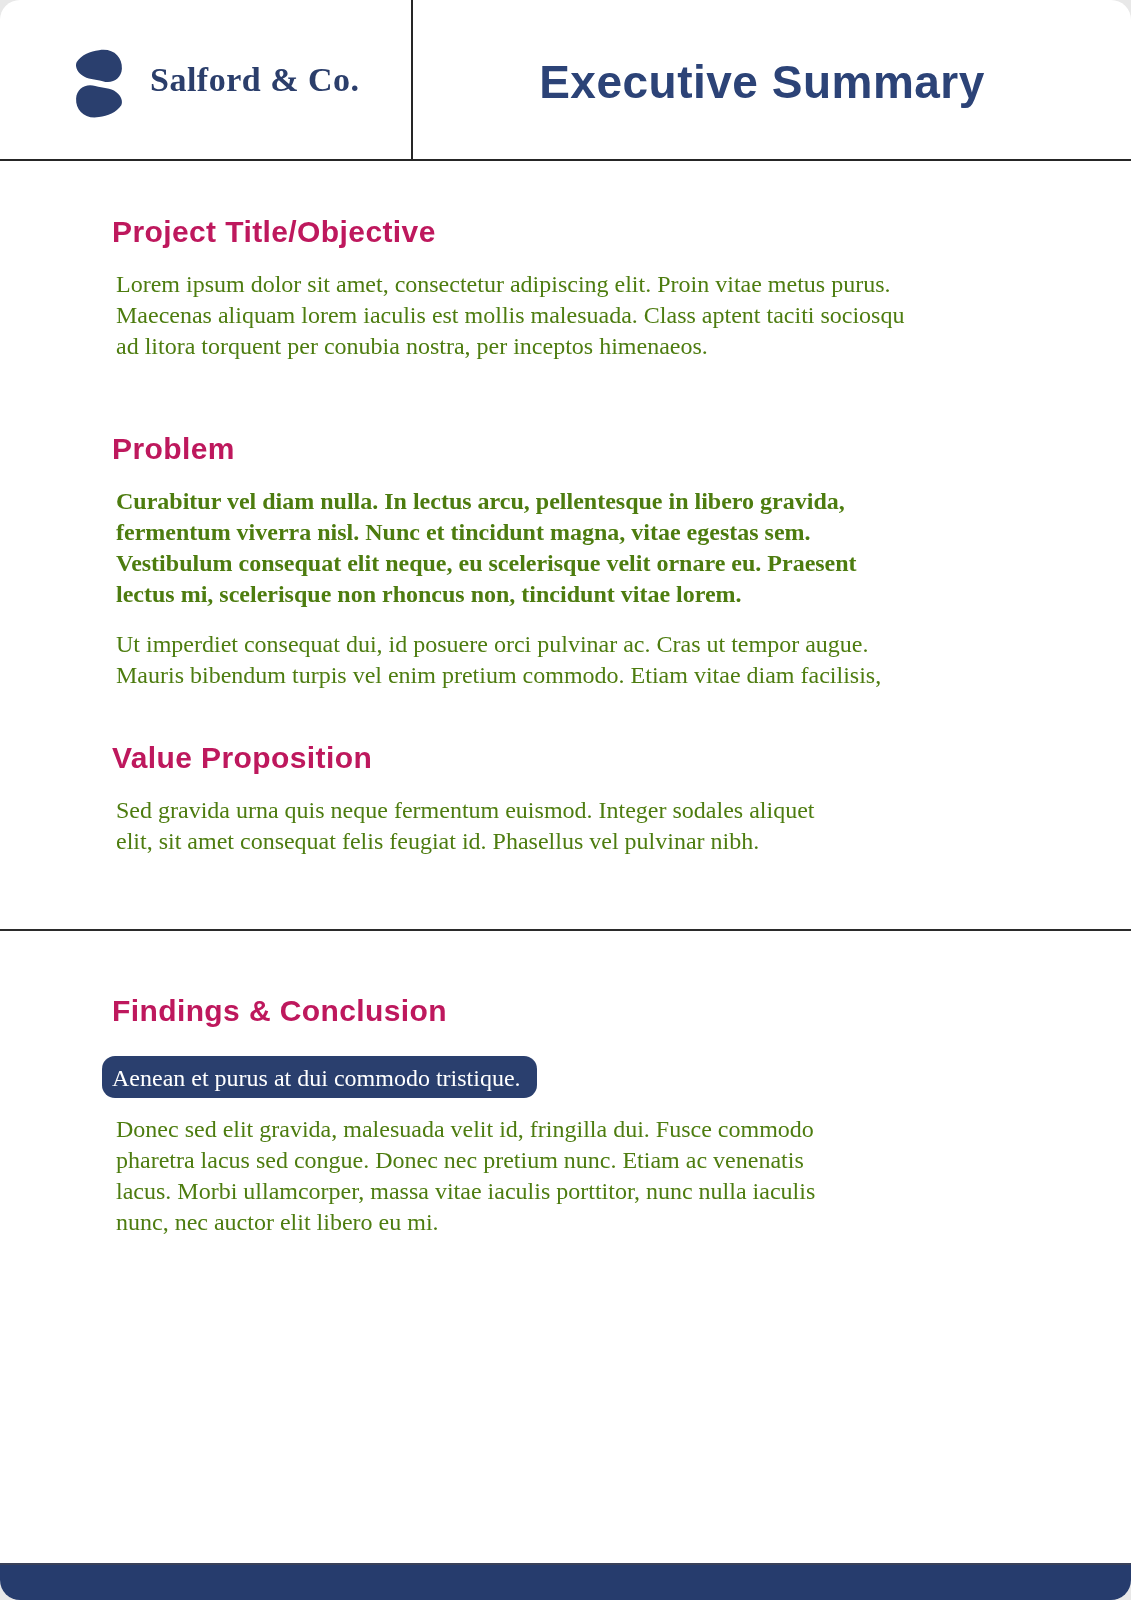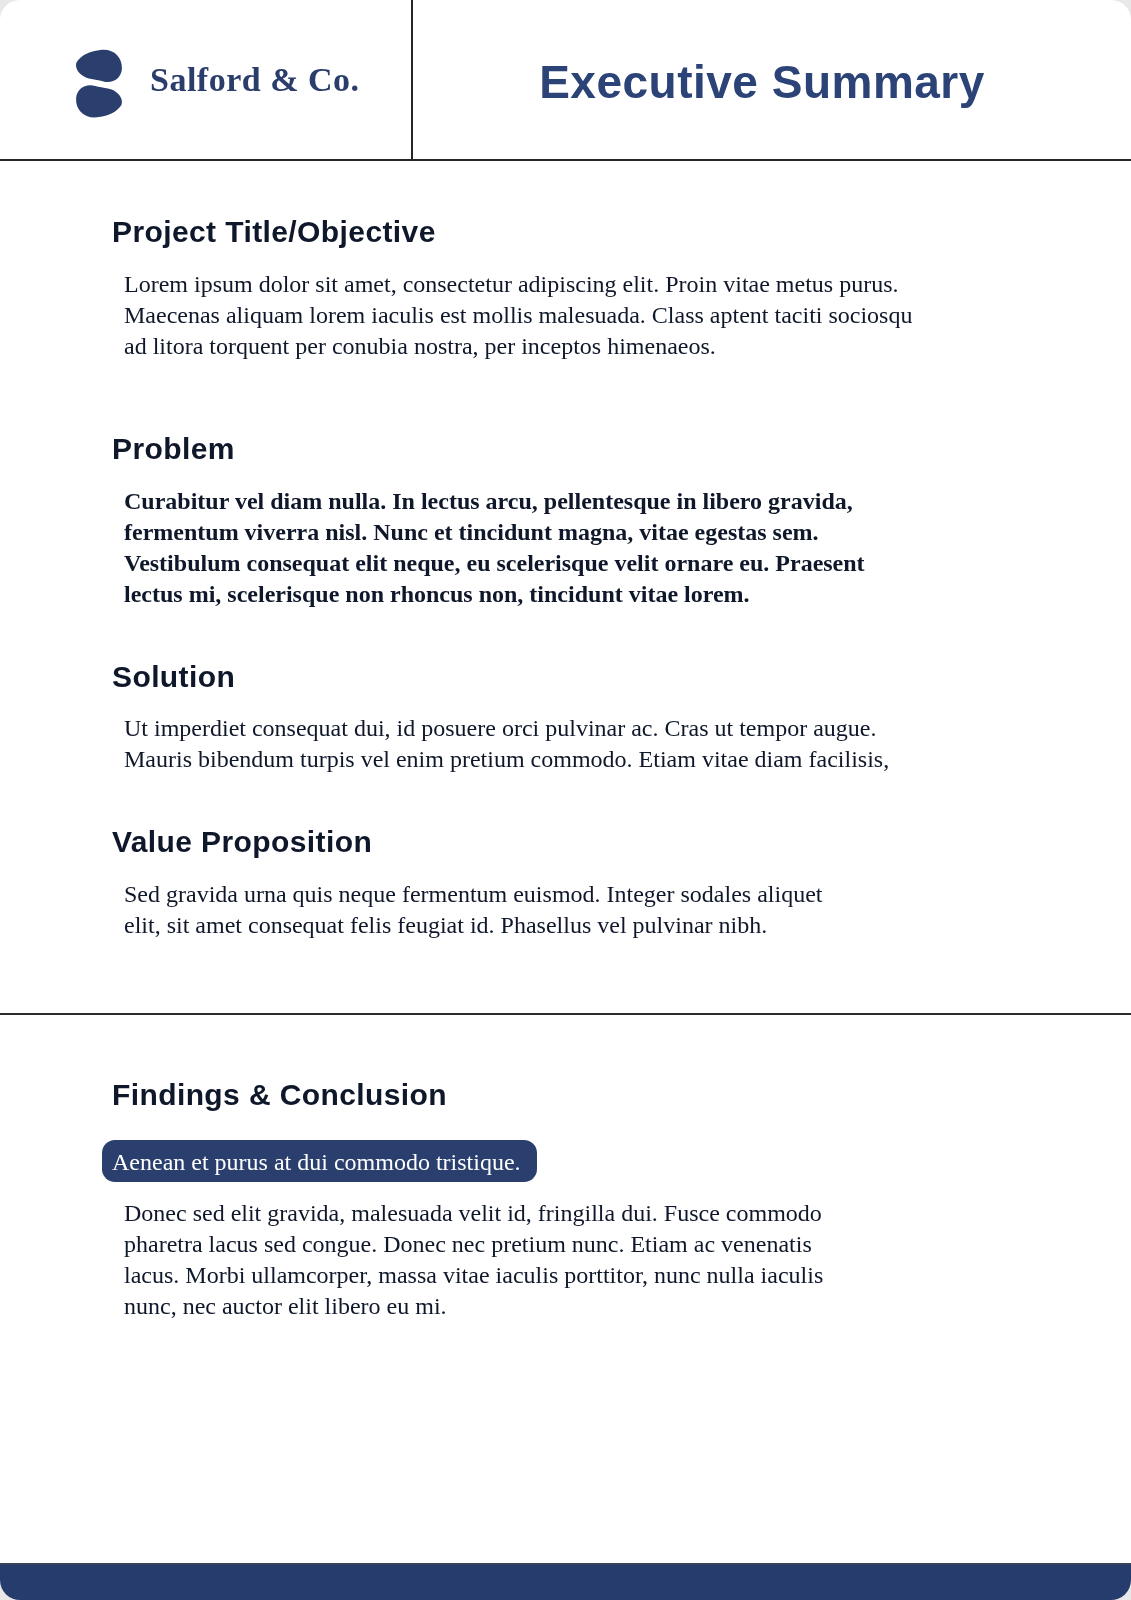--- a/index.html
+++ b/index.html
@@ -50,27 +50,27 @@
   }
 
   
   .content{padding:0 0 0 112px;}
   .sec-heading{
     margin:0;
     font-family:"Liberation Sans", sans-serif;
     font-size:30px;font-weight:700;
     letter-spacing:0.4px;
     line-height:34px;
-    color:#0f172a;
+    color:#be185d;
   }
   .sec-body{
-    margin:12px;
+    margin:4px;
     font-family:"Liberation Serif", serif;
     font-size:24px;line-height:31px;
-    color:#0f172a;
+    color:#4d7c0f;
   }
   .h-project{margin-top:54px;}
   .p-project{margin-top:20px;max-width:792px;}
   .h-problem{margin-top:70px;}
   .p-problem{margin-top:20px;max-width:796px;font-weight:bold;}
   .h-solution{margin-top:50px;}
   .p-solution{margin-top:19px;max-width:800px;}
   .h-value{margin-top:50px;}
   .p-value{margin-top:20px;max-width:732px;}
 
@@ -123,21 +123,20 @@
   </div>
 
   <div class="content">
 
     <h2 class="sec-heading h-project">Project Title/Objective</h2>
     <p class="sec-body p-project">Lorem ipsum dolor sit amet, consectetur adipiscing elit. Proin vitae metus purus. Maecenas aliquam lorem iaculis est mollis malesuada. Class aptent taciti sociosqu ad litora torquent per conubia nostra, per inceptos himenaeos.</p>
 
     <h2 class="sec-heading h-problem">Problem</h2>
     <p class="sec-body p-problem">Curabitur vel diam nulla. In lectus arcu, pellentesque in libero gravida, fermentum viverra nisl. Nunc et tincidunt magna, vitae egestas sem. Vestibulum consequat elit neque, eu scelerisque velit ornare eu. Praesent lectus mi, scelerisque non rhoncus non, tincidunt vitae lorem.</p>
 
-    <h2 class="sec-heading h-solution">Solution</h2>
     <p class="sec-body p-solution">Ut imperdiet consequat dui, id posuere orci pulvinar ac. Cras ut tempor augue. Mauris bibendum turpis vel enim pretium commodo. Etiam vitae diam facilisis,</p>
 
     <h2 class="sec-heading h-value">Value Proposition</h2>
     <p class="sec-body p-value">Sed gravida urna quis neque fermentum euismod. Integer sodales aliquet elit, sit amet consequat felis feugiat id. Phasellus vel pulvinar nibh.</p>
 
     <hr class="rule">
 
     <h2 class="sec-heading h-findings">Findings &amp; Conclusion</h2>
 
     <span class="highlight-pill">Aenean et purus at dui commodo tristique.</span>

